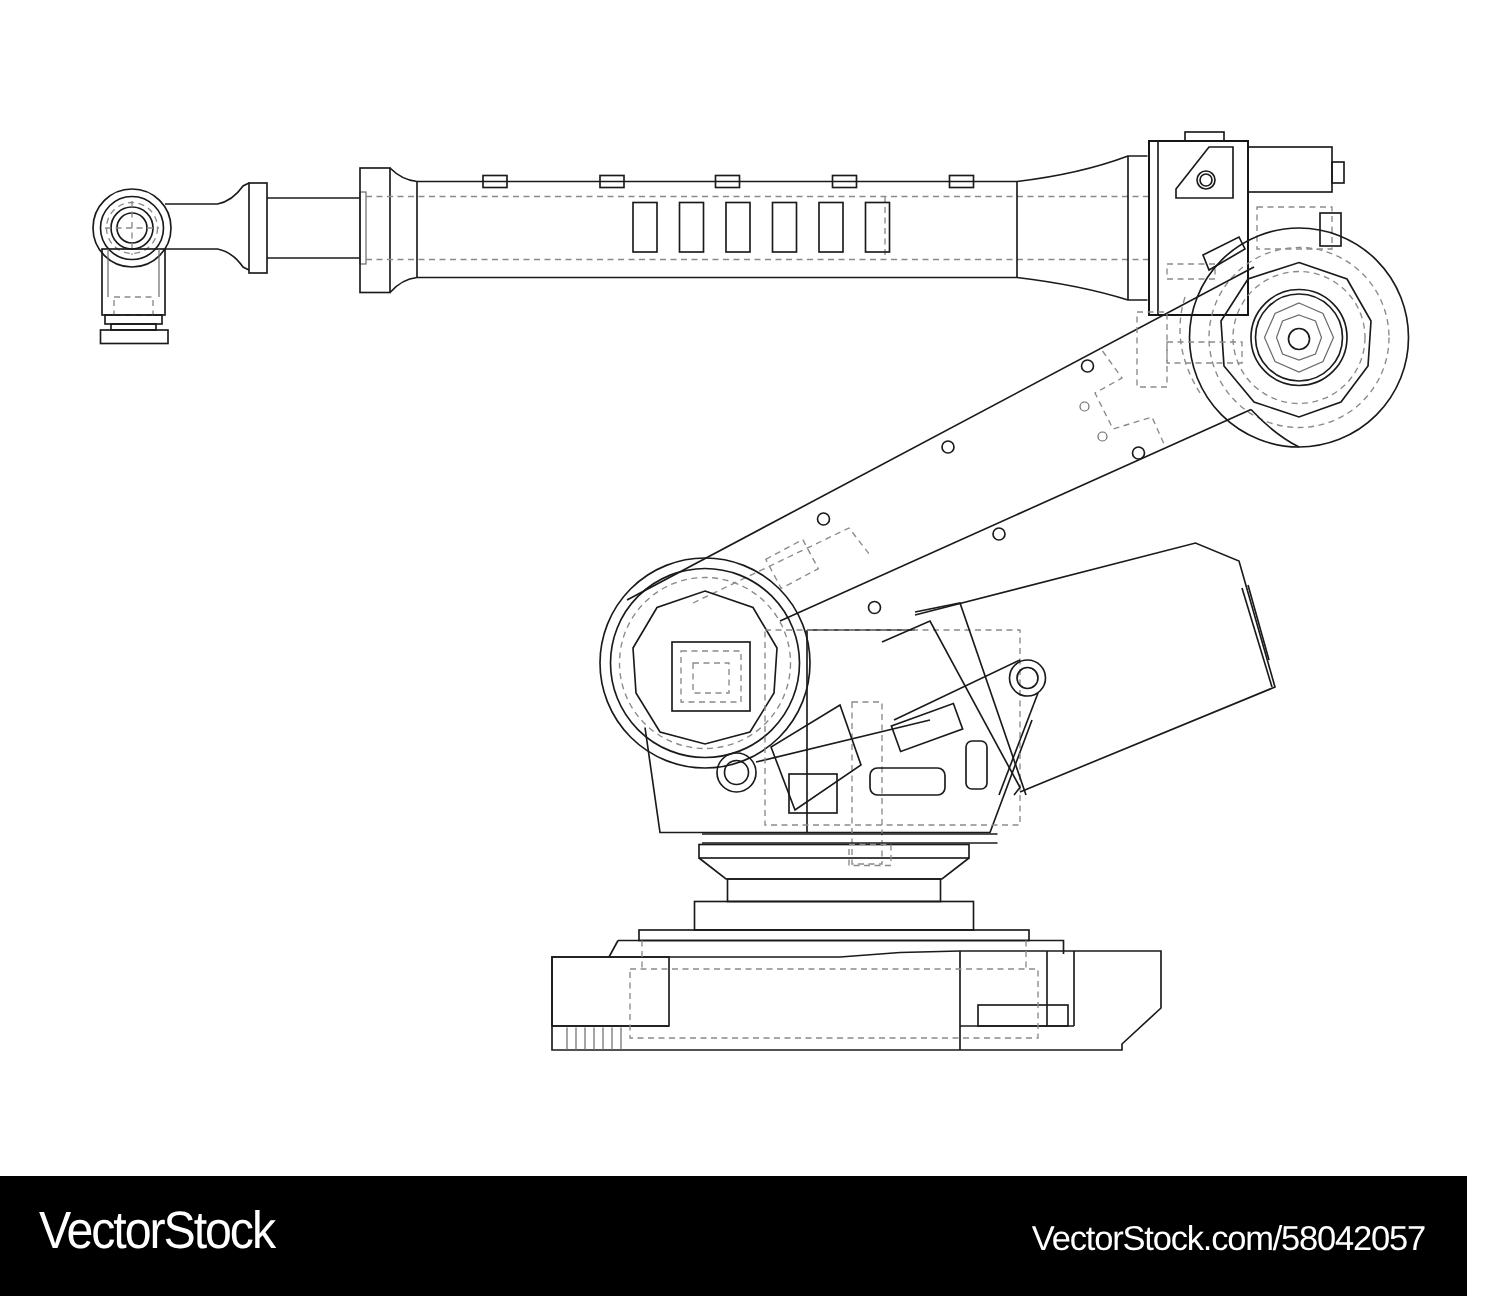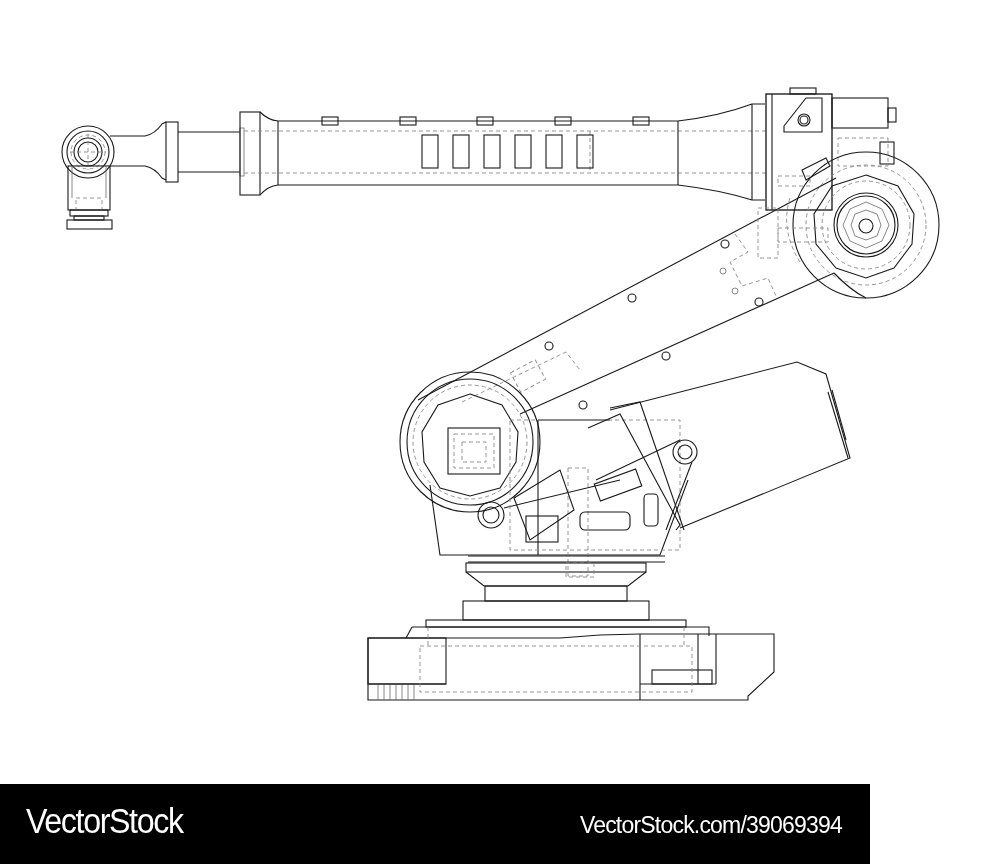--- a/index.html
+++ b/index.html
@@ -1,19 +1,19 @@
 <!DOCTYPE html>
 <html><head>
   <meta charset="utf-8">
   <style>
     html, body { margin: 0; padding: 0; }
     body { width: 1000px; height: 864px; background: #ffffff; position: relative; overflow: hidden; font-family: "Liberation Sans", sans-serif; }
     .canvas { position: absolute; left: 0; top: 0; width: 1000px; height: 784px; background: #ffffff; }
     .canvas svg { display: block; }
-    .footer { position: absolute; left: 0; top: 784px; width: 870px; height: 80px; background: #000000; color: #ffffff; }
+    .footer { position: absolute; left: 0; top: 784px; width: 978px; height: 80px; background: #000000; color: #ffffff; }
     .brand { position: absolute; left: 26px; top: 17px; font-size: 35px; letter-spacing: -1.5px; transform: scaleX(0.92); transform-origin: left center; color: #ffffff; font-family: "Liberation Sans", sans-serif; }
     .stock-id { position: absolute; right: 28px; top: 28px; font-size: 23px; letter-spacing: -0.8px; color: #ffffff; font-family: "Liberation Sans", sans-serif; }
     .ln { fill: none; stroke: #1a1a1a; stroke-width: 1.1; }
     .lnb { fill: none; stroke: #111; stroke-width: 1.3; }
     .dsh { fill: none; stroke: #8a8a8a; stroke-width: 0.9; stroke-dasharray: 4 3; }
     .thin { fill: none; stroke: #6a6a6a; stroke-width: 0.8; }
   </style>
 </head>
 <body>
 
@@ -196,14 +196,14 @@
         <line x1="402" y1="685" x2="402" y2="700"></line>
         <line x1="408" y1="685" x2="408" y2="700"></line>
         <line x1="414" y1="685" x2="414" y2="700"></line>
       </g>
     </g>
   </svg>
 </div>
 
 <div class="footer">
   <div class="brand">VectorStock</div>
-  <div class="stock-id">VectorStock.com/39069394</div>
+  <div class="stock-id">VectorStock.com/58042057</div>
 </div>
 
 </body></html>

